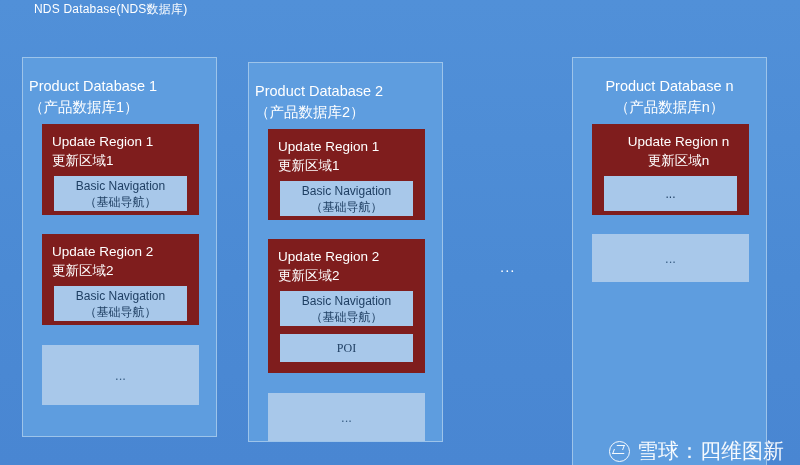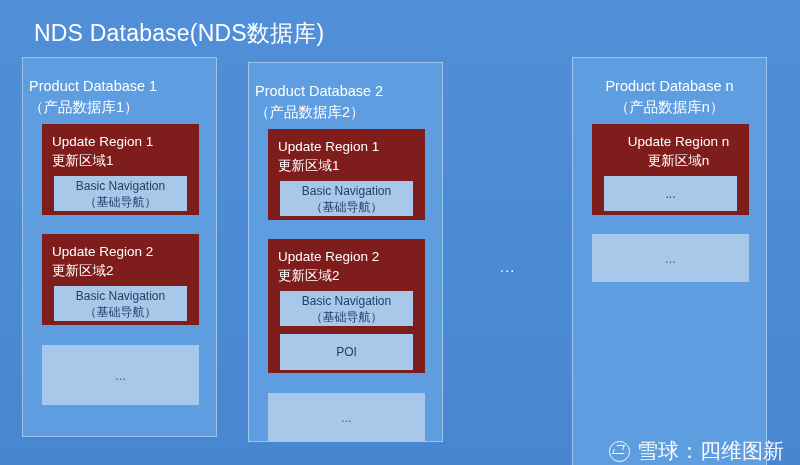--- a/index.html
+++ b/index.html
@@ -16,22 +16,22 @@
   }
   .page {
     position: relative;
     width: 800px;
     height: 465px;
     background: linear-gradient(180deg, #5190d8 0%, #4b8ad4 60%, #4986d2 100%);
   }
   .title {
     position: absolute;
     left: 34px;
-    top: 18px;
-    font-size: 23px;
+    top: 1px;
+    font-size: 12px;
     color: #ffffff;
     letter-spacing: 0.2px;
   }
   .panel {
     position: absolute;
     background: #5e9ddf;
     border: 1px solid #9dc4ea;
     box-sizing: border-box;
   }
   .panel-title {
@@ -171,21 +171,21 @@
 更新区域1</div>
       <div class="sub" style="left:12px; top:52px; width:133px; height:35px;">Basic Navigation
 （基础导航）</div>
     </div>
 
     <div class="region" style="left:19px; top:176px; width:157px; height:134px;">
       <div class="region-label">Update Region 2
 更新区域2</div>
       <div class="sub" style="left:12px; top:52px; width:133px; height:35px;">Basic Navigation
 （基础导航）</div>
-      <div class="sub" style="left:12px; top:95px; width:133px; height:36px;">POI</div>
+      <div class="sub" style="left:12px; top:95px; width:133px; height:28px;font-family:Liberation Serif, serif;">POI</div>
     </div>
 
     <div class="blockbox" style="left:19px; top:330px; width:157px; height:48px;">...</div>
   </div>
 
   <div class="ellipsis-between" style="left:500px; top:258px;">...</div>
 
   <div class="panel" style="left:572px; top:57px; width:195px; height:454px;">
     <div class="panel-title">Product Database n
 （产品数据库n）</div>

